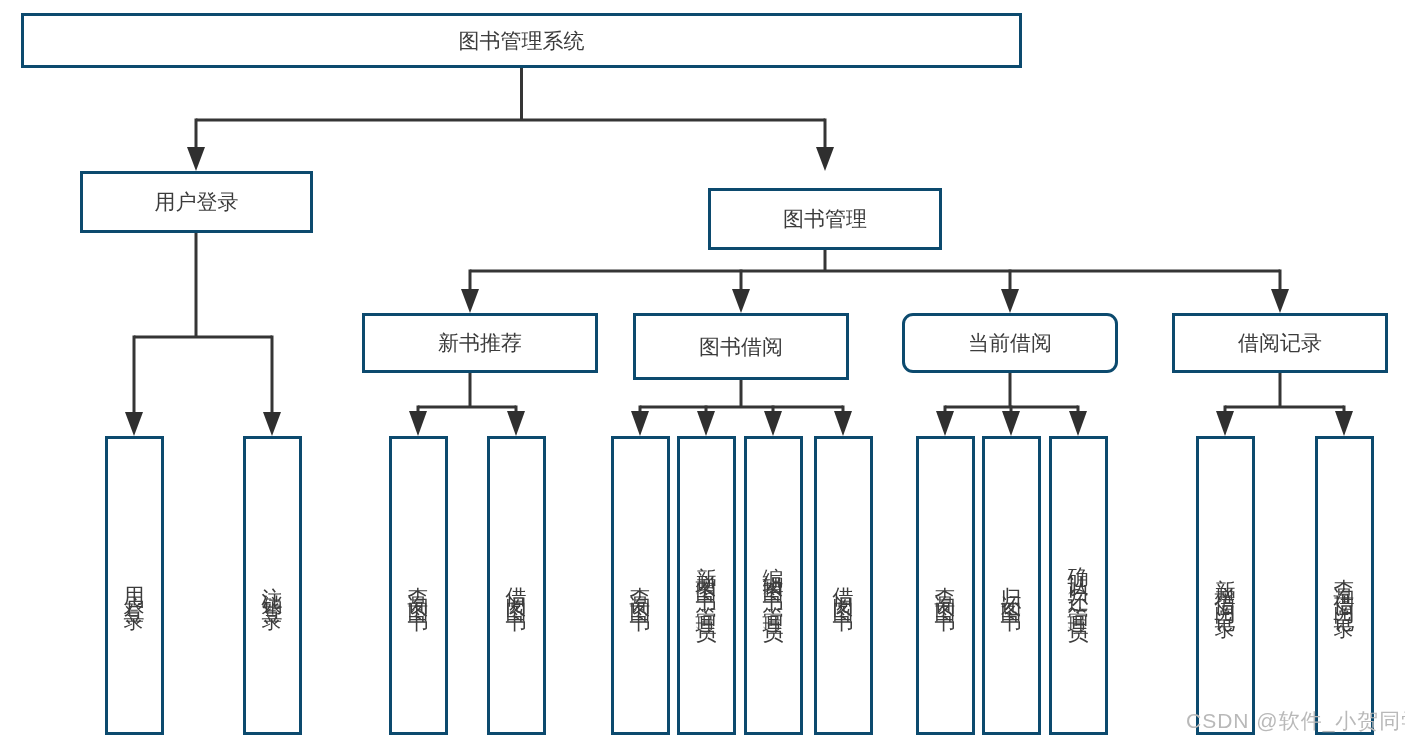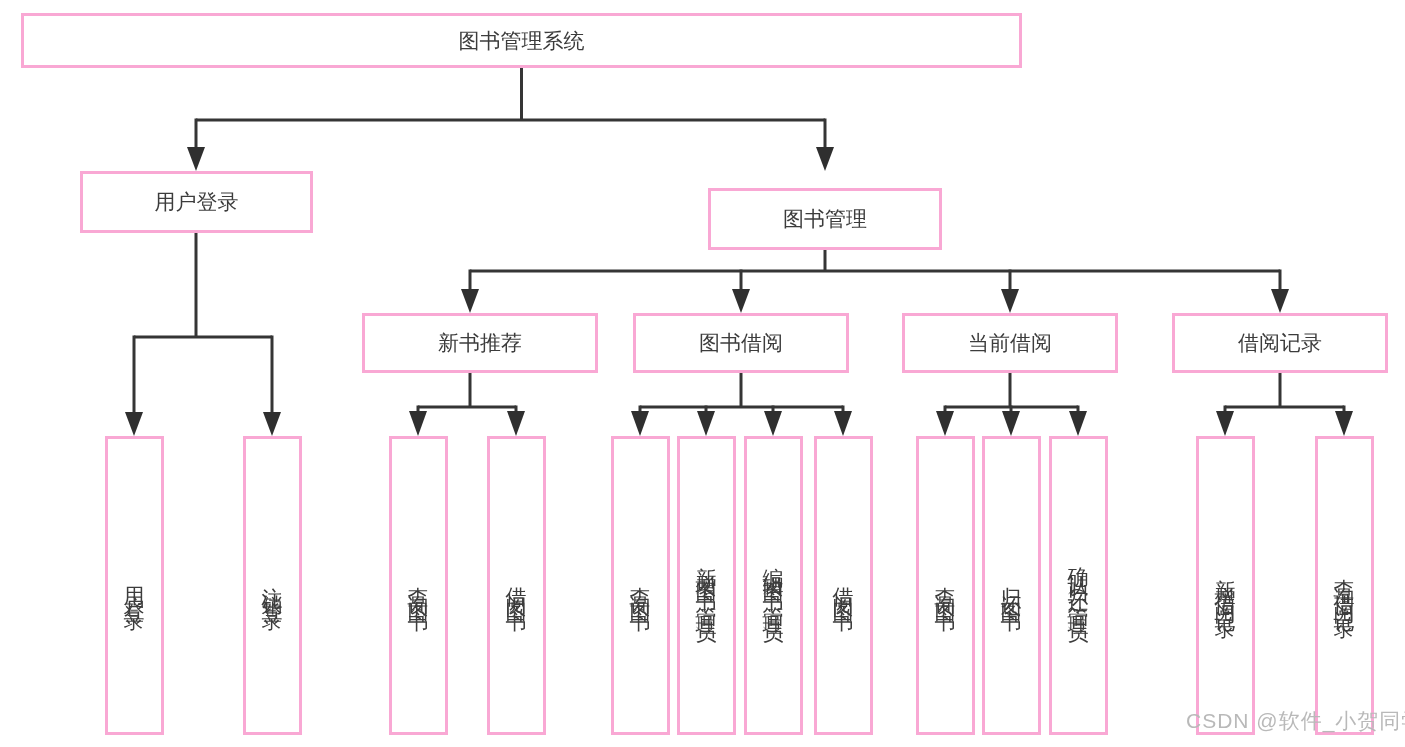--- a/index.html
+++ b/index.html
@@ -11,21 +11,21 @@
     color:#3a3a3a;
     overflow:hidden;
   }
   .connector-layer{
     position:absolute;left:0;top:0;z-index:1;
   }
   .node{
     position:absolute;
     box-sizing:border-box;
     background:#ffffff;
-    border:3px solid #f9a8d4;
+    border:3px solid #0c4a6e;
     display:flex;align-items:center;justify-content:center;
     font-size:21px;
     color:#3c3c3c;
     z-index:2;
     text-align:center;
     white-space:nowrap;
   }
   .v-node span{
     writing-mode:vertical-rl;
     text-orientation:mixed;
@@ -119,22 +119,22 @@
       <path d="M1335 411 H1353 L1344 436 Z"></path>
     </g>
   </svg>
 
   <div class="node" style="left:21px;top:13px;width:1001px;height:55px;">图书管理系统</div>
 
   <div class="node" style="left:80px;top:171px;width:233px;height:62px;">用户登录</div>
   <div class="node" style="left:708px;top:188px;width:234px;height:62px;text-align:center;">图书管理</div>
 
   <div class="node" style="left:362px;top:313px;width:236px;height:60px;">新书推荐</div>
-  <div class="node" style="left:633px;top:313px;width:216px;height:60px;">图书借阅</div>
-  <div class="node" style="left:902px;top:313px;width:216px;height:60px;">当前借阅</div>
+  <div class="node" style="left:633px;top:313px;width:216px;height:67px;">图书借阅</div>
+  <div class="node" style="left:902px;top:313px;width:216px;height:60px;border-radius:11px;">当前借阅</div>
   <div class="node" style="left:1172px;top:313px;width:216px;height:60px;">借阅记录</div>
 
   <div class="node v-node" style="left:105px;top:436px;width:59px;height:299px;">
     <span>用户登录</span>
   </div>
   <div class="node v-node" style="left:243px;top:436px;width:59px;height:299px;">
     <span>注销登录</span>
   </div>
 
   <div class="node v-node" style="left:389px;top:436px;width:59px;height:299px;">

